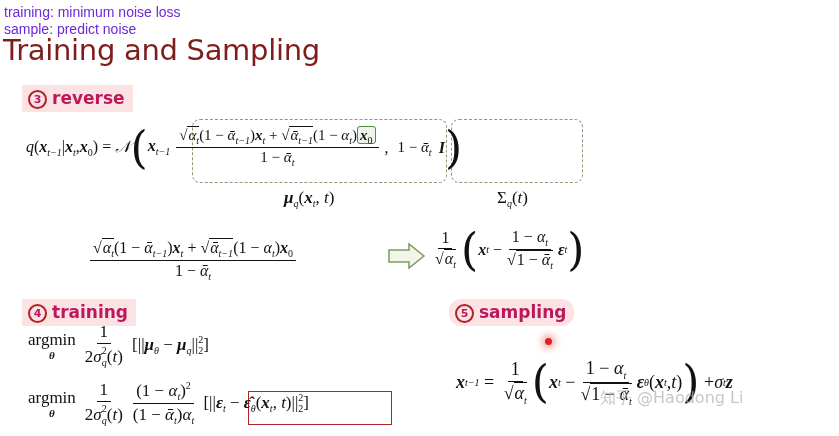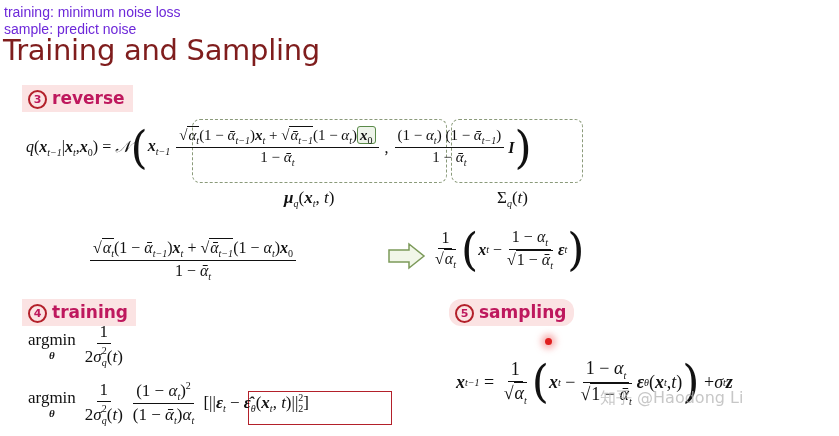--- a/index.html
+++ b/index.html
@@ -52,21 +52,20 @@
 <div class="abs m" style="left:26px; top:127px; display:flex; align-items:center;">
   <span><span class="i">q</span>(<span class="b">x</span><sub class="i">t−1</sub>|<span class="b">x</span><sub class="i">t</sub>,<span class="b">x</span><sub>0</sub>) = <span class="i" style="font-family:'DejaVu Serif',serif">𝒩</span></span>
   <span class="big-paren">(</span>
   <span><span class="b">x</span><sub class="i">t−1</sub></span>
   <span class="frac" style="margin-left:6px; font-size:15px;">
     <span class="num">√<span class="sqrt"><span class="i">α</span><sub class="i">t</sub></span>(1 − <span class="i">ᾱ</span><sub class="i">t−1</sub>)<span class="b">x</span><sub class="i">t</sub> + √<span class="sqrt"><span class="i">ᾱ</span><sub class="i">t−1</sub></span>(1 − <span class="i">α</span><sub class="i">t</sub>)<span class="greenbox"><span class="b">x</span><sub>0</sub></span></span>
     <span class="den">1 − <span class="i">ᾱ</span><sub class="i">t</sub></span>
   </span>
   <span style="margin:0 4px">,</span>
   <span class="frac" style="font-size:15px;">
-    <span class="num">(1 − <span class="i">α</span><sub class="i">t</sub>) (1 − <span class="i">ᾱ</span><sub class="i">t−1</sub>)</span>
     <span class="den">1 − <span class="i">ᾱ</span><sub class="i">t</sub></span>
   </span>
   <span class="b" style="margin-left:2px">I</span>
   <span class="big-paren">)</span>
 </div>
 
 <div class="abs m" style="left:284px; top:188px; font-size:17px;"><span class="b">μ</span><sub class="i">q</sub>(<span class="b">x</span><sub class="i">t</sub>, <span class="i">t</span>)</div>
 <div class="abs m" style="left:497px; top:188px; font-size:17px;">Σ<sub class="i">q</sub>(<span class="i">t</span>)</div>
 
 <div class="abs m" style="left:88px; top:239px;">
@@ -101,20 +100,21 @@
 
 <div class="abs m" style="left:28px; top:322px; display:flex; align-items:center; font-size:17px;">
   <span style="display:inline-flex; flex-direction:column; align-items:center;">
       <span>argmin</span>
       <span class="b" style="font-size:11px; line-height:10px">θ</span>
     </span>
   <span class="frac" style="margin-left:6px;">
       <span class="num" style="border-color:#111">1</span>
       <span class="den">2<span class="i">σ</span><sub class="i">q</sub><sup style="margin-left:-5px; vertical-align:8px">2</sup>(<span class="i">t</span>)</span>
     </span>
+  <span>&nbsp;[||<span class="b">μ</span><sub class="i">θ</sub> − <span class="b">μ</span><sub class="i">q</sub>||<sup>2</sup><sub style="margin-left:-5px">2</sub>]</span>
 </div>
 
 <div class="redbox" style="left:248px; top:391px; width:142px; height:32px;"></div>
 <div class="abs m" style="left:28px; top:380px; display:flex; align-items:center; font-size:17px;">
   <span style="display:inline-flex; flex-direction:column; align-items:center;">
       <span>argmin</span>
       <span class="b" style="font-size:11px; line-height:10px">θ</span>
     </span>
   <span class="frac" style="margin-left:6px;">
       <span class="num">1</span>

